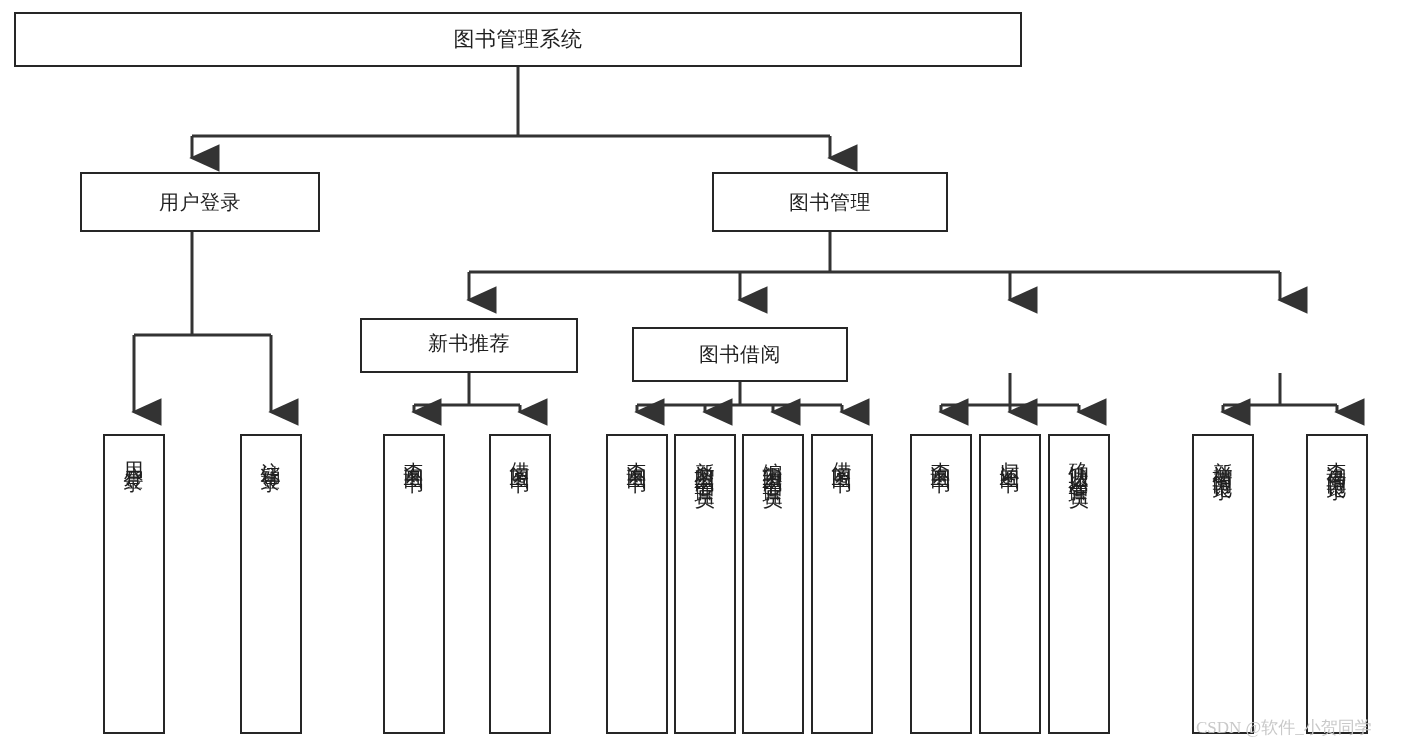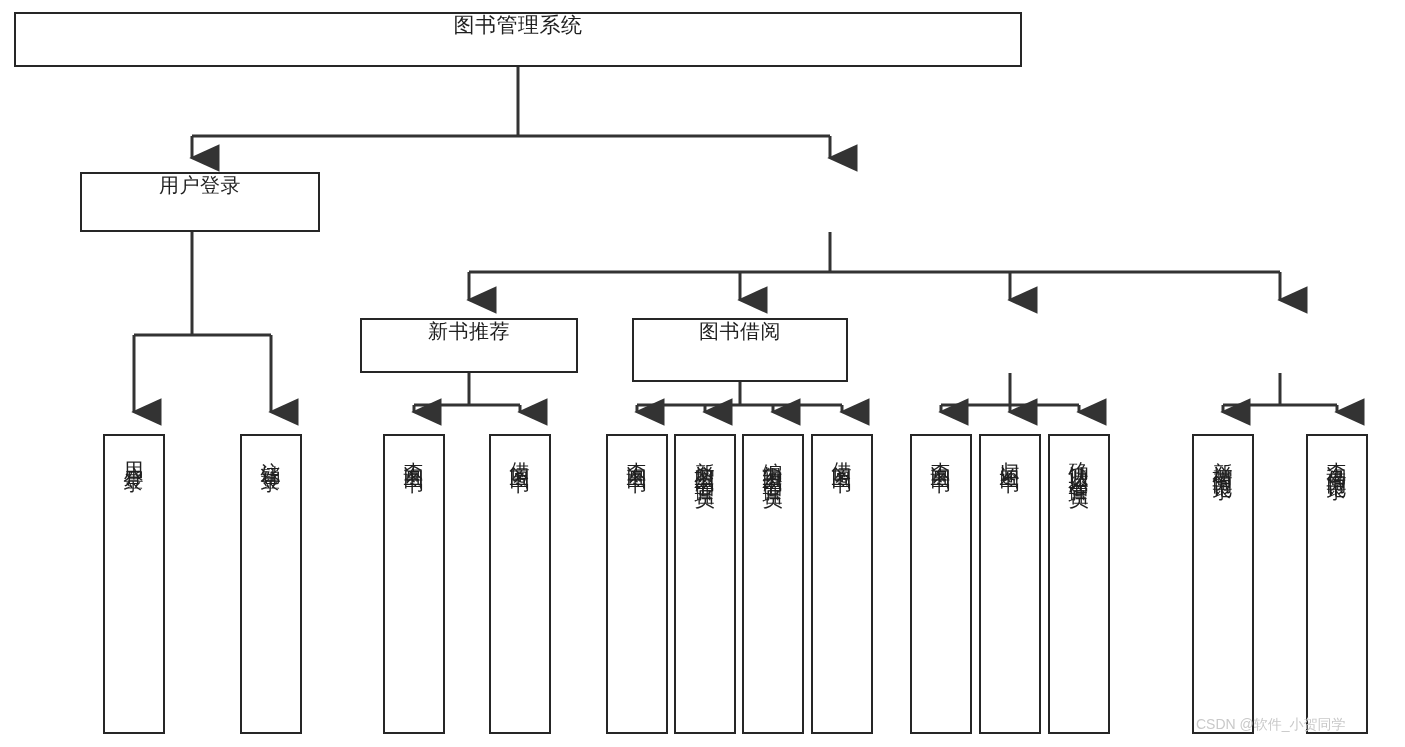--- a/index.html
+++ b/index.html
@@ -24,21 +24,21 @@
     top: 0;
     width: 1405px;
     height: 747px;
   }
   .node {
     position: absolute;
     box-sizing: border-box;
     border: 2px solid #262626;
     background: #ffffff;
     display: flex;
-    align-items: flex-start;
+    align-items: center;
     justify-content: center;
     color: #1f1f1f;
   }
   .node-label {
     display: block;
     text-align: center;
     line-height: 1.12;
     color: #1f1f1f;
     letter-spacing: 0.5px;
   }
@@ -59,24 +59,24 @@
     writing-mode: vertical-rl;
     text-orientation: upright;
     font-size: 20px;
     letter-spacing: 4px;
     line-height: 1;
     white-space: nowrap;
   }
   .watermark {
     position: absolute;
     color: #c9c9c9;
-    font-size: 14px;
+    font-size: 17px;
     white-space: nowrap;
     pointer-events: none;
-    font-family: Liberation Sans, sans-serif;
+    font-family: Liberation Serif, serif;
   }
 </style>
 </head>
 <body>
 
 <div id="diagram-root">
 
   <svg id="diagram-svg" viewBox="0 0 1405 747" xmlns="http://www.w3.org/2000/svg">
     <defs>
       <marker id="arrow" viewBox="0 0 12 12" refX="6" refY="10" markerWidth="11" markerHeight="11" orient="auto-start-reverse">
@@ -128,26 +128,29 @@
   </svg>
 
   <div class="node horizontal root" style="left:14px; top:12px; width:1008px; height:55px;">
     <span class="node-label">图书管理系统</span>
   </div>
 
   <div class="node horizontal" style="left:80px; top:172px; width:240px; height:60px;">
     <span class="node-label">用户登录</span>
   </div>
 
-
-  <div class="node horizontal" style="left:360px; top:318px; width:218px; height:55px;">
+  <div class="node horizontal" style="left:712px; top:172px; width:236px; height:60px;">
+    <span class="node-label">图书管理</span>
+  </div>
+
+  <div class="node horizontal" style="left:360px; top:318px; width:218px; height:55px;font-family:Liberation Mono, monospace;">
     <span class="node-label">新书推荐</span>
   </div>
 
-  <div class="node horizontal" style="left:632px; top:318px; width:216px; height:64px;">
+  <div class="node horizontal" style="left:632px; top:327px; width:216px; height:55px;">
     <span class="node-label">图书借阅</span>
   </div>
 
 
 
   <div class="node vertical" style="left:103px; top:434px; width:62px; height:300px;">
     <span class="node-label">用户登录</span>
   </div>
 
   <div class="node vertical" style="left:240px; top:434px; width:62px; height:300px;">

